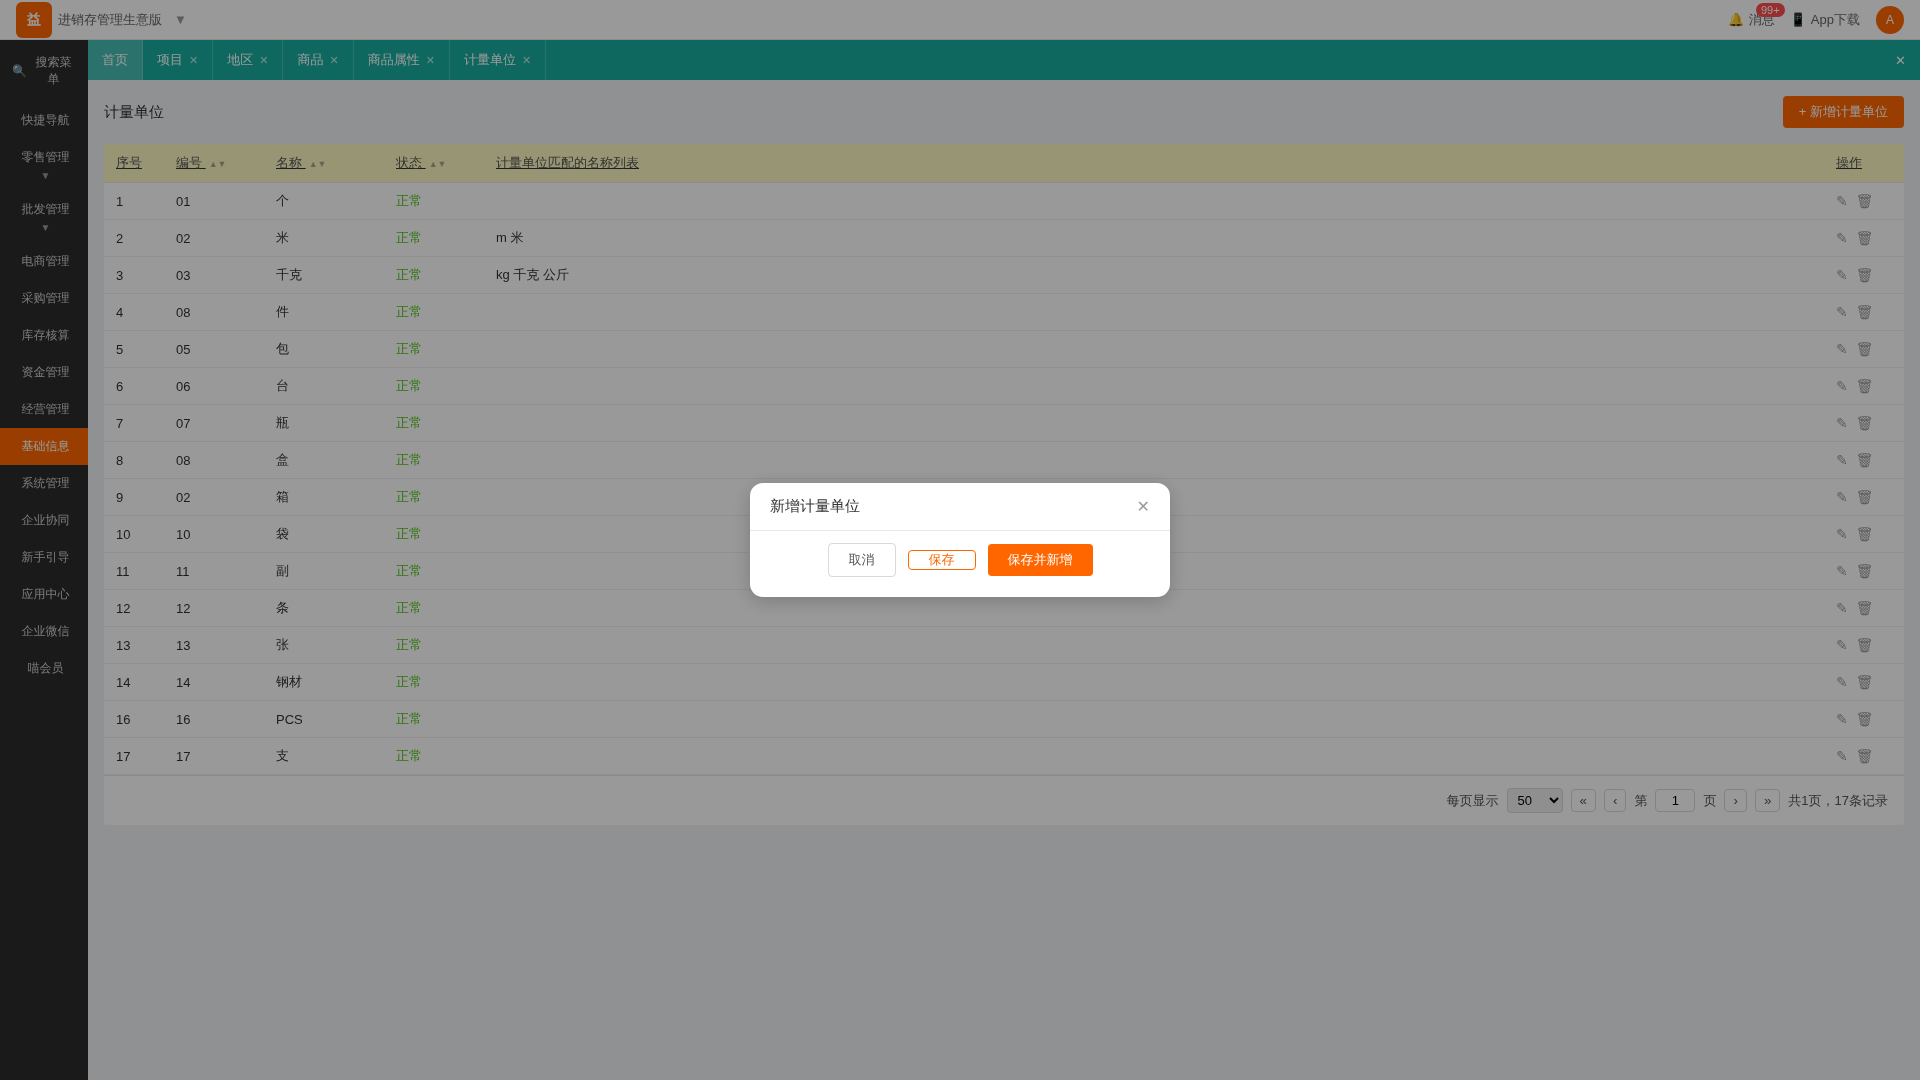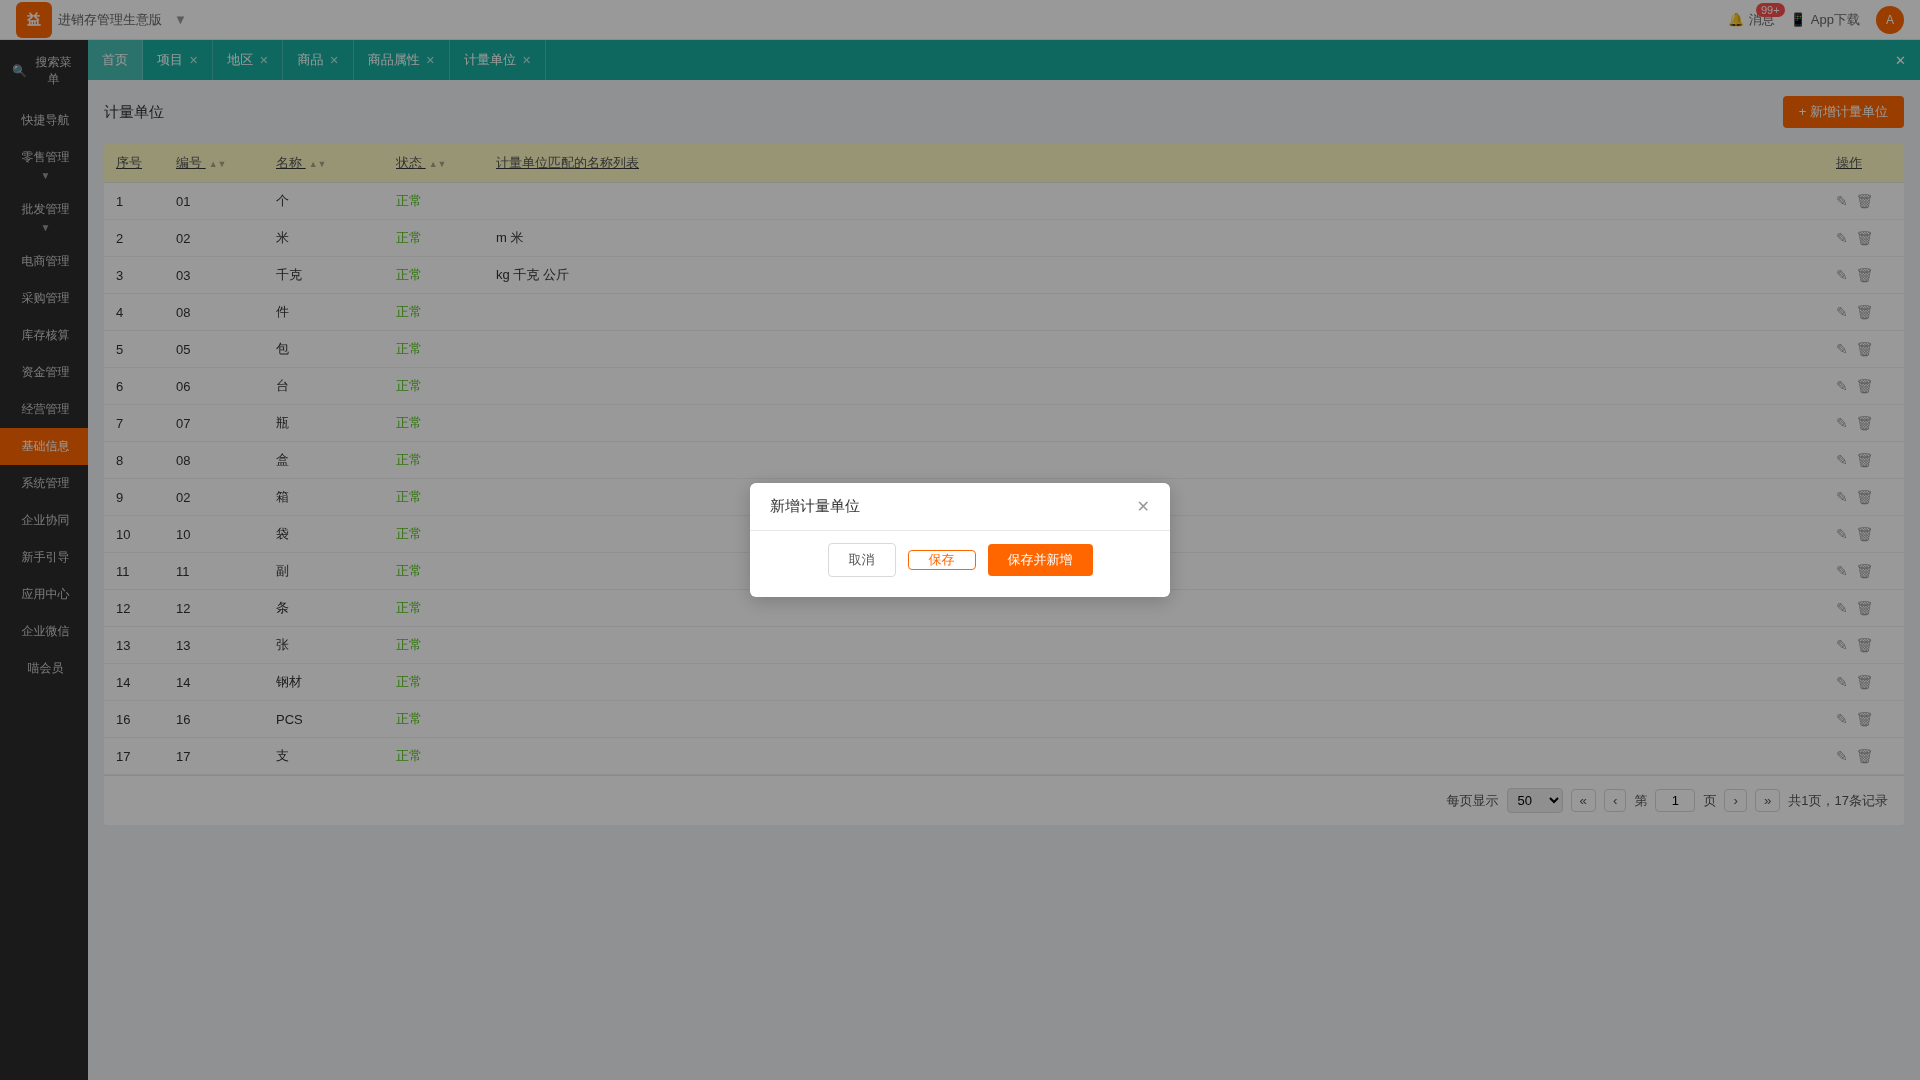--- a/index.html
+++ b/index.html
@@ -55,21 +55,21 @@
     .edit-icon, .delete-icon { cursor: pointer; color: #999; font-size: 14px; }
 
     
     .pagination { display: flex; align-items: center; justify-content: flex-end; padding: 12px 16px; background: #fff; border-top: 1px solid #e8e8e8; gap: 8px; font-size: 13px; color: #555; }
     .page-size-select { border: 1px solid #d9d9d9; border-radius: 4px; padding: 3px 6px; font-size: 13px; }
     .page-nav-btn { border: 1px solid #d9d9d9; background: #fff; border-radius: 4px; padding: 3px 8px; cursor: pointer; color: #555; }
     .page-input { border: 1px solid #d9d9d9; border-radius: 4px; padding: 3px 6px; width: 40px; text-align: center; font-size: 13px; }
 
     
     .modal-overlay { position: fixed; top: 0; left: 0; width: 100%; height: 100%; background: rgba(0,0,0,0.4); display: flex; align-items: center; justify-content: center; z-index: 1000; }
-    .modal { background: #fff; border-radius: 6px; width: 420px; box-shadow: 0 4px 20px rgba(0,0,0,0.2); }
+    .modal { background: #fff; border-radius: 13px; width: 420px; box-shadow: 0 4px 20px rgba(0,0,0,0.2); }
     .modal-header { display: flex; align-items: center; justify-content: space-between; padding: 14px 20px; border-bottom: 1px solid #e8e8e8; }
     .modal-title { font-size: 15px; font-weight: 500; color: #333; }
     .modal-close { cursor: pointer; color: #999; font-size: 16px; border: none; background: none; }
     .modal-body { padding: 24px 20px 16px; }
     .form-row { display: flex; align-items: center; margin-bottom: 20px; }
     .form-label { width: 60px; text-align: right; margin-right: 10px; font-size: 13px; color: #555; flex-shrink: 0; }
     .required-star { color: #ff4d4f; margin-right: 2px; }
     .form-input { flex: 1; border: none; border-bottom: 1px solid #d9d9d9; padding: 5px 0; font-size: 13px; outline: none; color: #333; }
     .form-input.highlighted { border-bottom-color: #ff6600; }
     .modal-footer { display: flex; align-items: center; justify-content: center; padding: 12px 20px 20px; gap: 12px; }

